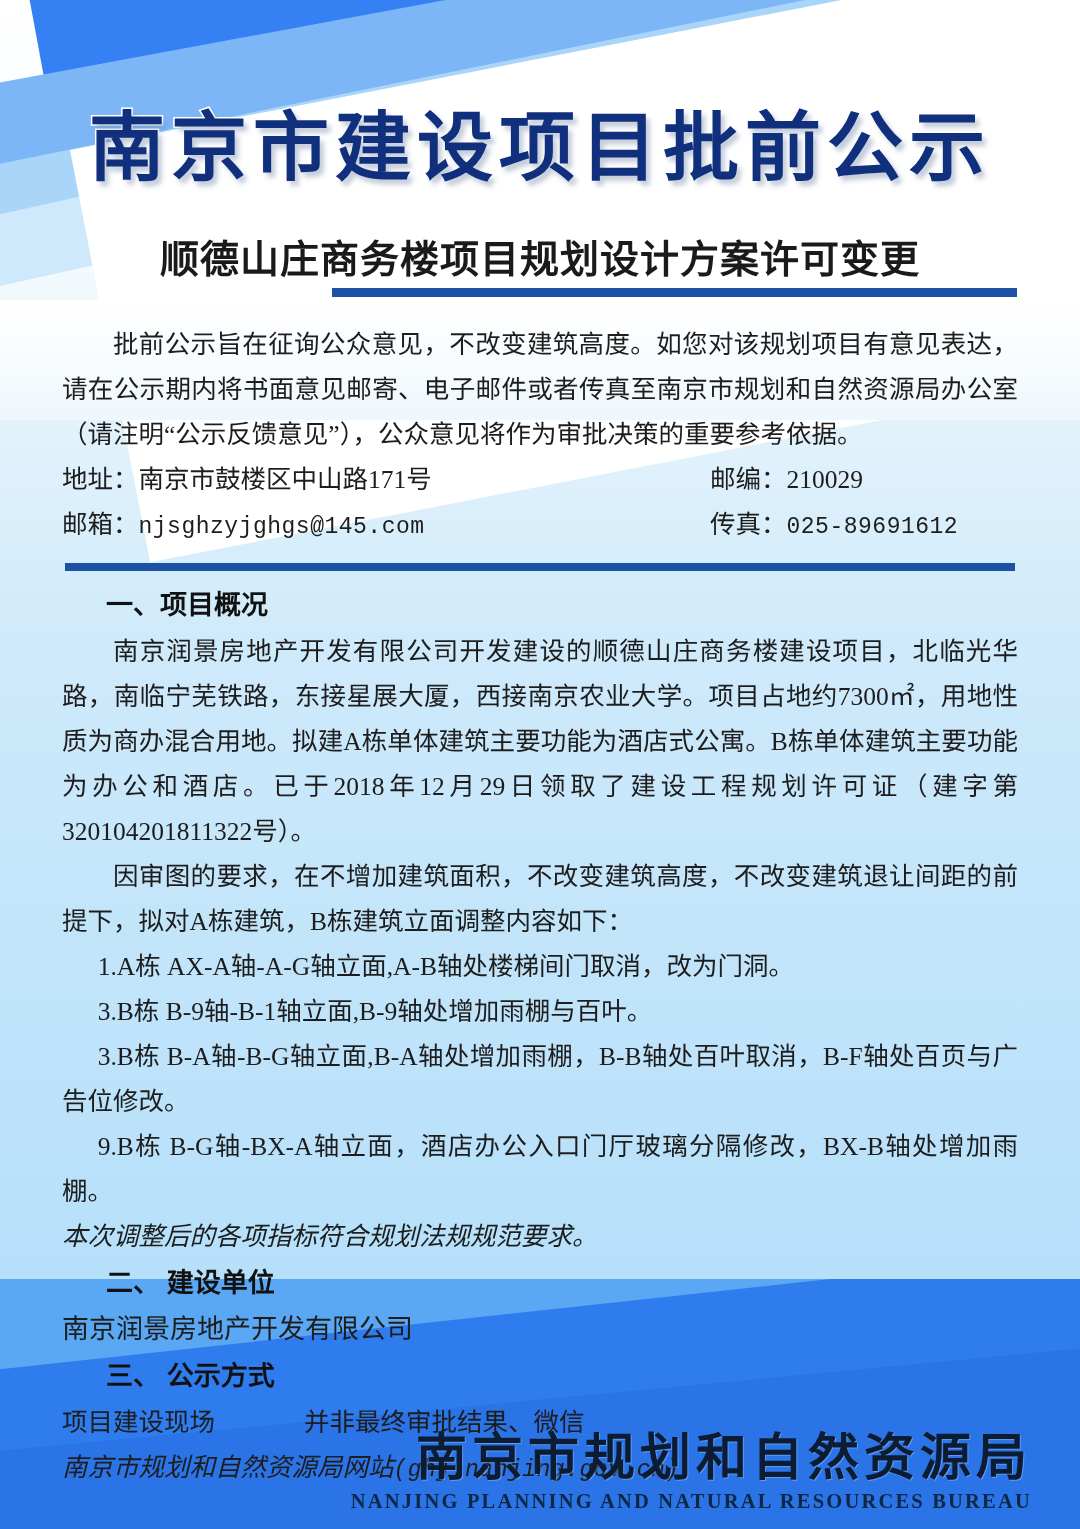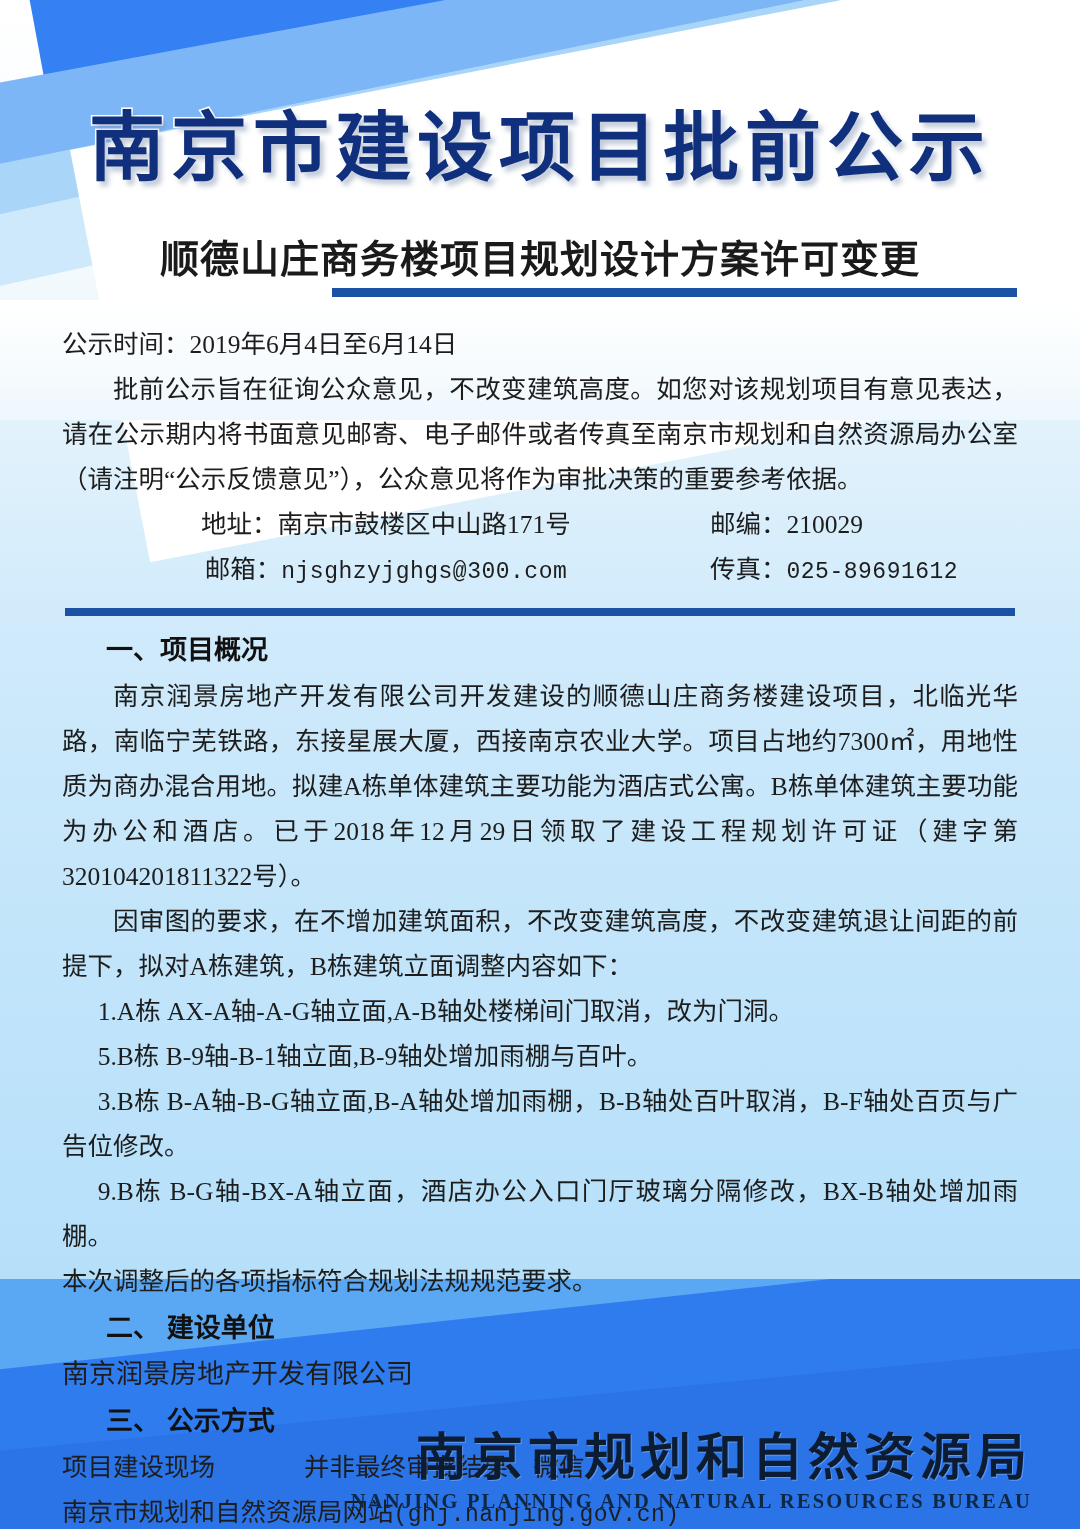--- a/index.html
+++ b/index.html
@@ -171,21 +171,20 @@
   }
 
   .contact-row {
     display: flex;
     line-height: 45px;
     font-size: 25.5px;
   }
   .contact-left {
     width: 648px;
     white-space: nowrap;
-    text-align: center;
   }
   .contact-right {
     white-space: nowrap;
   }
   .mono {
     font-family: "Liberation Mono", "DejaVu Sans Mono", monospace;
     font-size: 23px;
     letter-spacing: 0.5px;
   }
 
@@ -212,20 +211,21 @@
   .list-item {
     font-size: 25.5px;
     line-height: 45px;
     text-indent: 1.4em;
     text-align: justify;
     text-justify: inter-ideograph;
   }
   .plain-line {
     font-size: 25.5px;
     line-height: 45px;
+    font-style: italic;
   }
 
   .method-row {
     display: flex;
     font-size: 25.5px;
     line-height: 45px;
   }
   .method-a { width: 242px; white-space: nowrap; }
   .method-b { white-space: nowrap; }
 
@@ -311,42 +311,41 @@
     <span class="main-title">南京市建设项目批前公示</span>
   </div>
   <div class="sub-title-wrap">
     <span class="sub-title">顺德山庄商务楼项目规划设计方案许可变更</span>
   </div>
   <div class="sub-rule"></div>
 
   <div class="content">
     <div class="pad">
 
-      <div class="line">公示时间：2019年6月4日至6月14日</div>
 
       <div class="para indent">批前公示旨在征询公众意见，不改变建筑高度。如您对该规划项目有意见表达，请在公示期内将书面意见邮寄、电子邮件或者传真至南京市规划和自然资源局办公室（请注明“公示反馈意见”），公众意见将作为审批决策的重要参考依据。</div>
 
       <div class="contact-row">
         <span class="contact-left">地址：南京市鼓楼区中山路171号</span>
         <span class="contact-right">邮编：210029</span>
       </div>
 
       <div class="contact-row">
-        <span class="contact-left"><span>邮箱：</span><span class="mono">njsghzyjghgs@300.com</span></span>
+        <span class="contact-left"><span>邮箱：</span><span class="mono">njsghzyjghgs@145.com</span></span>
         <span class="contact-right"><span>传真：</span><span class="mono">025-89691612</span></span>
       </div>
 
       <div class="divider"></div>
 
       <div class="sec-head">一、项目概况</div>
       <div class="para indent">南京润景房地产开发有限公司开发建设的顺德山庄商务楼建设项目，北临光华路，南临宁芜铁路，东接星展大厦，西接南京农业大学。项目占地约7300㎡，用地性质为商办混合用地。拟建A栋单体建筑主要功能为酒店式公寓。B栋单体建筑主要功能为办公和酒店。已于2018年12月29日领取了建设工程规划许可证（建字第320104201811322号）。</div>
       <div class="para indent">因审图的要求，在不增加建筑面积，不改变建筑高度，不改变建筑退让间距的前提下，拟对A栋建筑，B栋建筑立面调整内容如下：</div>
 
       <div class="list-item">1.A栋 AX-A轴-A-G轴立面,A-B轴处楼梯间门取消，改为门洞。</div>
-      <div class="list-item">5.B栋 B-9轴-B-1轴立面,B-9轴处增加雨棚与百叶。</div>
+      <div class="list-item">3.B栋 B-9轴-B-1轴立面,B-9轴处增加雨棚与百叶。</div>
       <div class="list-item">3.B栋 B-A轴-B-G轴立面,B-A轴处增加雨棚，B-B轴处百叶取消，B-F轴处百页与广告位修改。</div>
       <div class="list-item">9.B栋 B-G轴-BX-A轴立面，酒店办公入口门厅玻璃分隔修改，BX-B轴处增加雨棚。</div>
 
       <div class="plain-line">本次调整后的各项指标符合规划法规规范要求。</div>
 
       <div class="sec-head">二、 建设单位</div>
       <div class="sec-body">南京润景房地产开发有限公司</div>
 
       <div class="sec-head">三、 公示方式</div>
 

